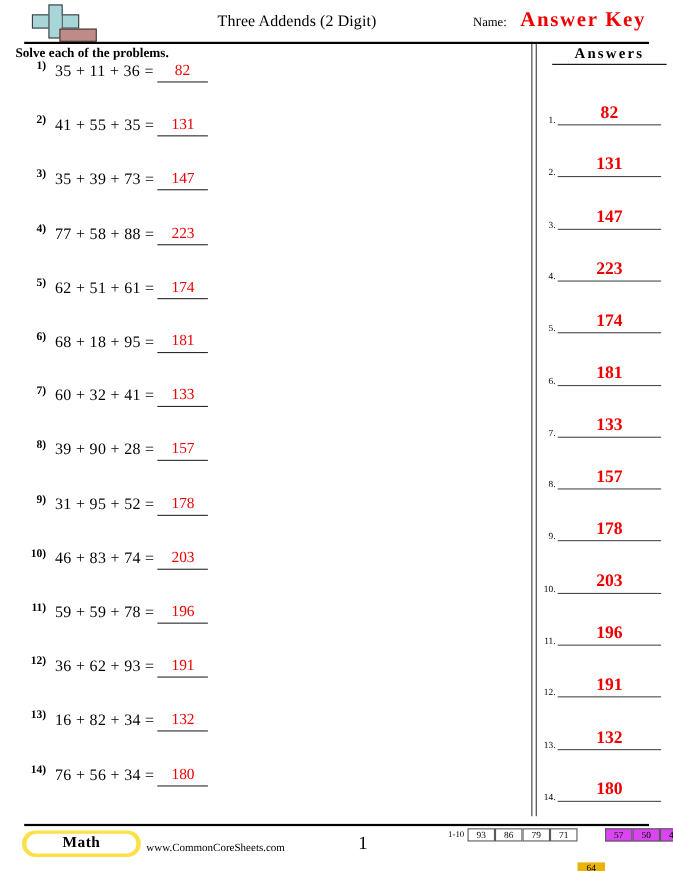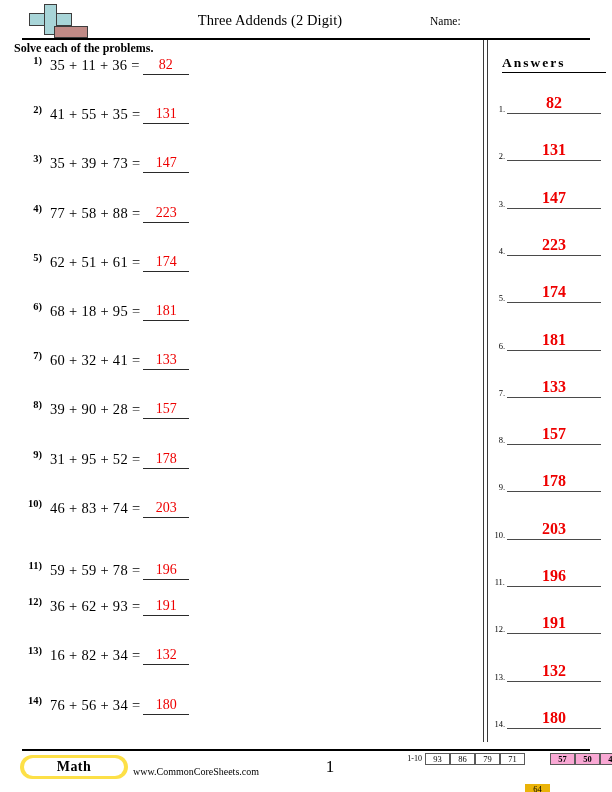--- a/index.html
+++ b/index.html
@@ -152,22 +152,23 @@
   }
 
   
   #answers-col {
     position: absolute;
     left: 488px; top: 40px;
     width: 124px;
   }
   #answers-heading {
     position: absolute;
-    left: 14px; top: 15px;
+    left: 14px; top: 1px;
     width: 104px;
+    text-align: center;
     font-size: 13.5px;
     font-weight: bold;
     letter-spacing: 2px;
     border-bottom: 1.5px solid #000;
     padding-bottom: 1px;
   }
   .ans-row {
     position: absolute;
     left: 2px;
     width: 118px;
@@ -261,23 +262,22 @@
     width: 25px;
     height: 12px;
     line-height: 11px;
     font-size: 8.5px;
     text-align: center;
     vertical-align: top;
     box-sizing: border-box;
     font-family: "Liberation Serif", serif;
   }
   .sg-cell.filled {
-    background: #f9a8d4;
+    background: #d946ef;
     border: 0.8px solid #5a5a5a;
-    font-weight: bold;
   }
   .sg-cell.plain {
     background: #ffffff;
     border: 0.8px solid #5a5a5a;
   }
   .sg-cell.blank {
     background: #eab308;
     border: none;
     margin-top: 31px;
   }
@@ -291,20 +291,21 @@
     <div class="plus-h"></div>
     <div class="plus-v"></div>
     <div class="plus-center"></div>
     <div class="bar"></div>
   </div>
 
   <div id="worksheet-title">Three Addends (2 Digit)</div>
 
   <div id="name-label">Name:</div>
 
+  <div id="answer-key">Answer Key</div>
 </div>
 
 <div id="header-rule"></div>
 
 <div id="instructions">Solve each of the problems.</div>
 
 <div id="divider">
   <div class="l1"></div>
   <div class="l2"></div>
 </div>
@@ -313,21 +314,21 @@
     <div class="problem" style="top: 0px;"><span class="p-num">1)</span><span class="p-expr">35 + 11 + 36 =</span><span class="p-blank">82</span></div>
     <div class="problem" style="top: 49.2px;"><span class="p-num">2)</span><span class="p-expr">41 + 55 + 35 =</span><span class="p-blank">131</span></div>
     <div class="problem" style="top: 98.4px;"><span class="p-num">3)</span><span class="p-expr">35 + 39 + 73 =</span><span class="p-blank">147</span></div>
     <div class="problem" style="top: 147.6px;"><span class="p-num">4)</span><span class="p-expr">77 + 58 + 88 =</span><span class="p-blank">223</span></div>
     <div class="problem" style="top: 196.8px;"><span class="p-num">5)</span><span class="p-expr">62 + 51 + 61 =</span><span class="p-blank">174</span></div>
     <div class="problem" style="top: 246px;"><span class="p-num">6)</span><span class="p-expr">68 + 18 + 95 =</span><span class="p-blank">181</span></div>
     <div class="problem" style="top: 295.2px;"><span class="p-num">7)</span><span class="p-expr">60 + 32 + 41 =</span><span class="p-blank">133</span></div>
     <div class="problem" style="top: 344.4px;"><span class="p-num">8)</span><span class="p-expr">39 + 90 + 28 =</span><span class="p-blank">157</span></div>
     <div class="problem" style="top: 393.6px;"><span class="p-num">9)</span><span class="p-expr">31 + 95 + 52 =</span><span class="p-blank">178</span></div>
     <div class="problem" style="top: 442.8px;"><span class="p-num">10)</span><span class="p-expr">46 + 83 + 74 =</span><span class="p-blank">203</span></div>
-    <div class="problem" style="top: 505px;"><span class="p-num">11)</span><span class="p-expr">59 + 59 + 78 =</span><span class="p-blank">196</span></div>
+    <div class="problem" style="top: 492px;"><span class="p-num">11)</span><span class="p-expr">59 + 59 + 78 =</span><span class="p-blank">196</span></div>
     <div class="problem" style="top: 541.2px;"><span class="p-num">12)</span><span class="p-expr">36 + 62 + 93 =</span><span class="p-blank">191</span></div>
     <div class="problem" style="top: 590.4px;"><span class="p-num">13)</span><span class="p-expr">16 + 82 + 34 =</span><span class="p-blank">132</span></div>
     <div class="problem" style="top: 639.6px;"><span class="p-num">14)</span><span class="p-expr">76 + 56 + 34 =</span><span class="p-blank">180</span></div>
   </div>
 
 <div id="answers-col">
   <div id="answers-heading">Answers</div>
 <div class="ans-row" style="top: 44px;">
       <div class="ans-num">1.</div>
       <div class="ans-line">82</div>

